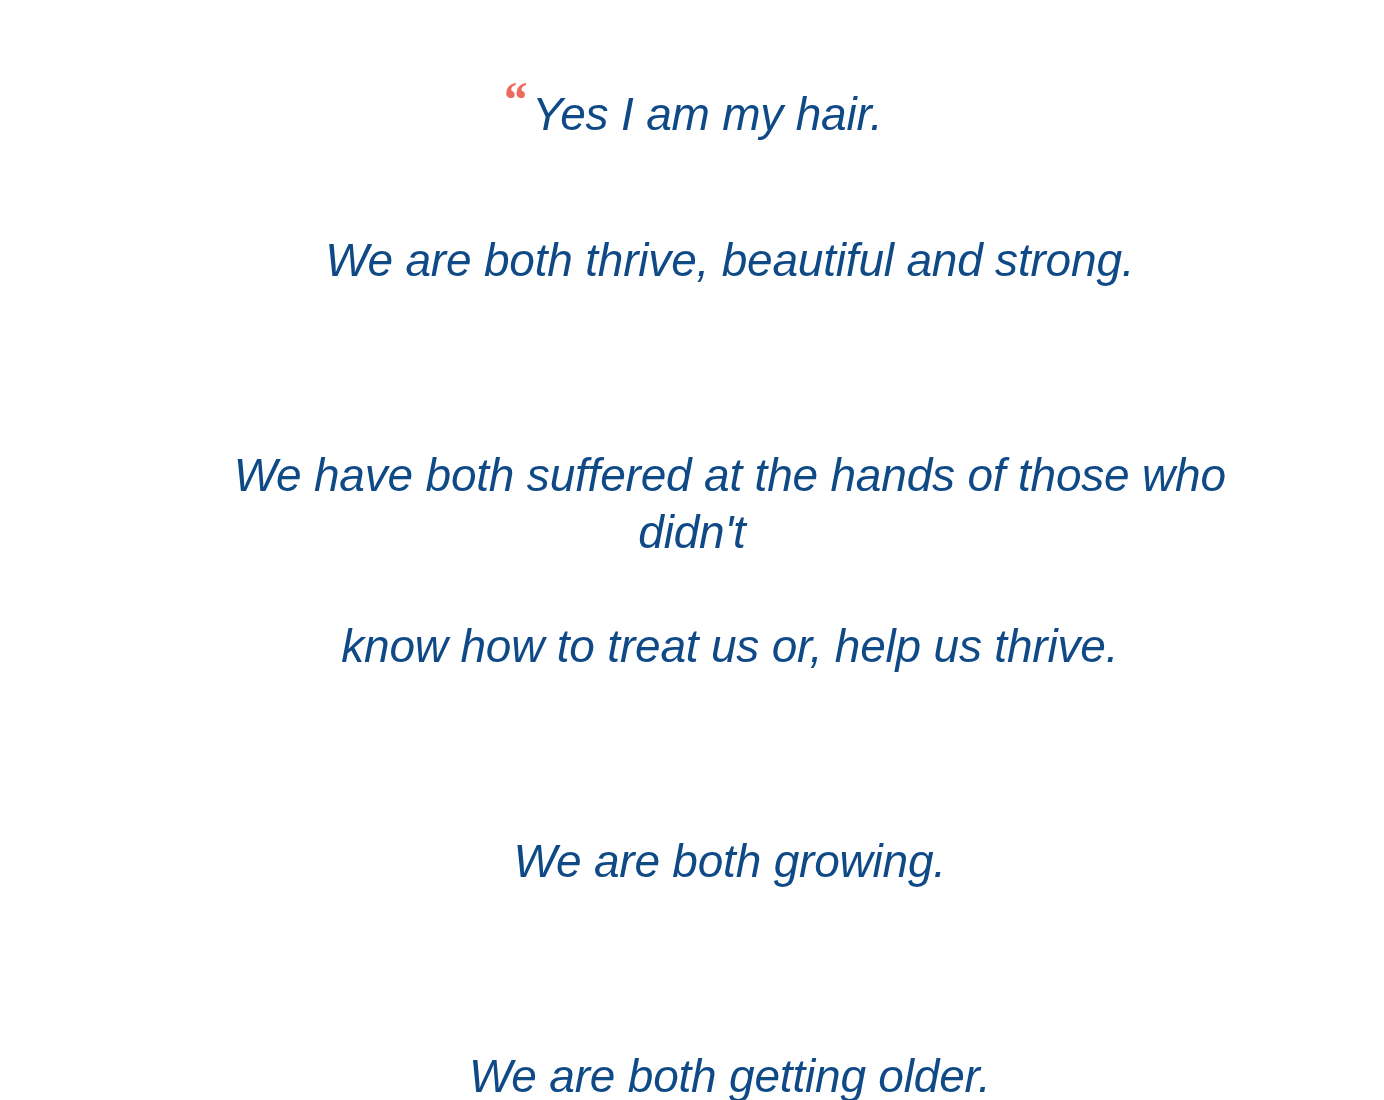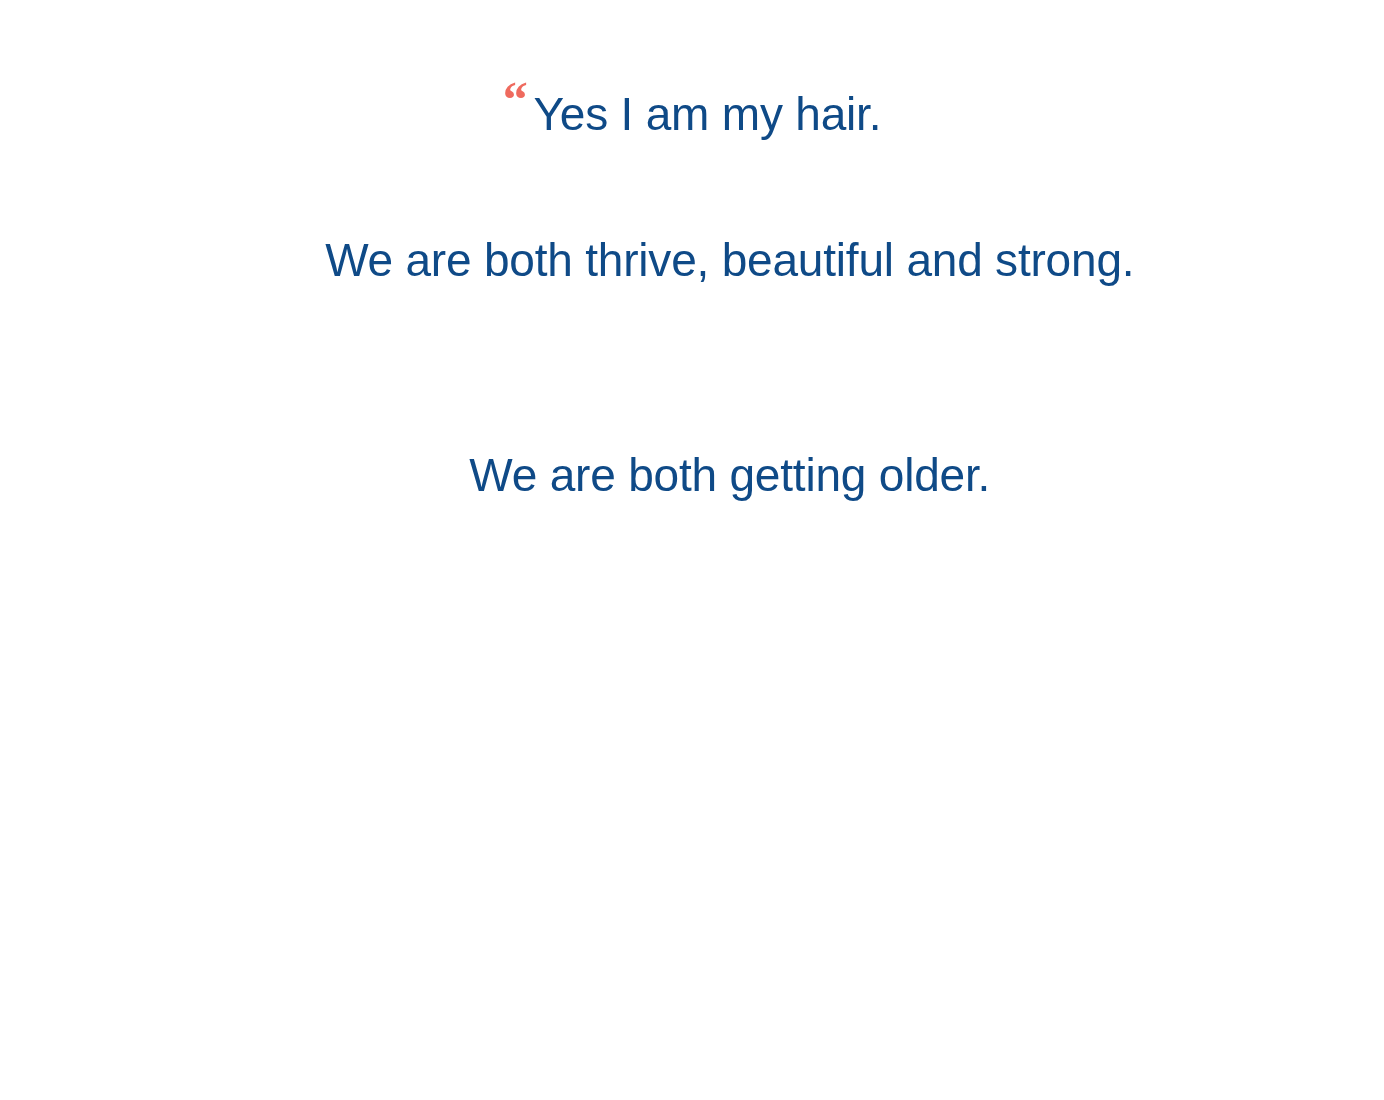--- a/index.html
+++ b/index.html
@@ -34,20 +34,21 @@
   }
 
   .line {
     color: #0f4a87;
     font-family: "Liberation Sans", sans-serif;
     font-weight: 400;
     font-size: 46px;
     line-height: 57px;
     letter-spacing: -0.2px;
     white-space: pre-wrap;
+    font-style: italic;
   }
 
   
   .stanza {
     margin-bottom: 44px;
   }
   .stanza:last-of-type {
     margin-bottom: 0;
   }
 
@@ -75,20 +76,27 @@
 <div id="quote-card">
 
   <div class="quote-body">
 
     <div class="line stanza stanza-first"><span class="open-quote">“</span><span>Yes I am my hair.</span></div>
 
     <div class="line stanza">
       <span>We are both thrive, beautiful and strong.</span>
     </div>
 
+    <div class="line stanza">
+      <span>We have both suffered at the hands of those who didn't</span><br>
+      <span>know how to treat us or, help us thrive.</span>
+    </div>
 
+    <div class="line stanza">
+      <span>We are both growing.</span>
+    </div>
 
     <div class="line stanza">
       <span>We are both getting older.</span>
     </div>
 
   </div>
 </div>
 
 </body></html>

